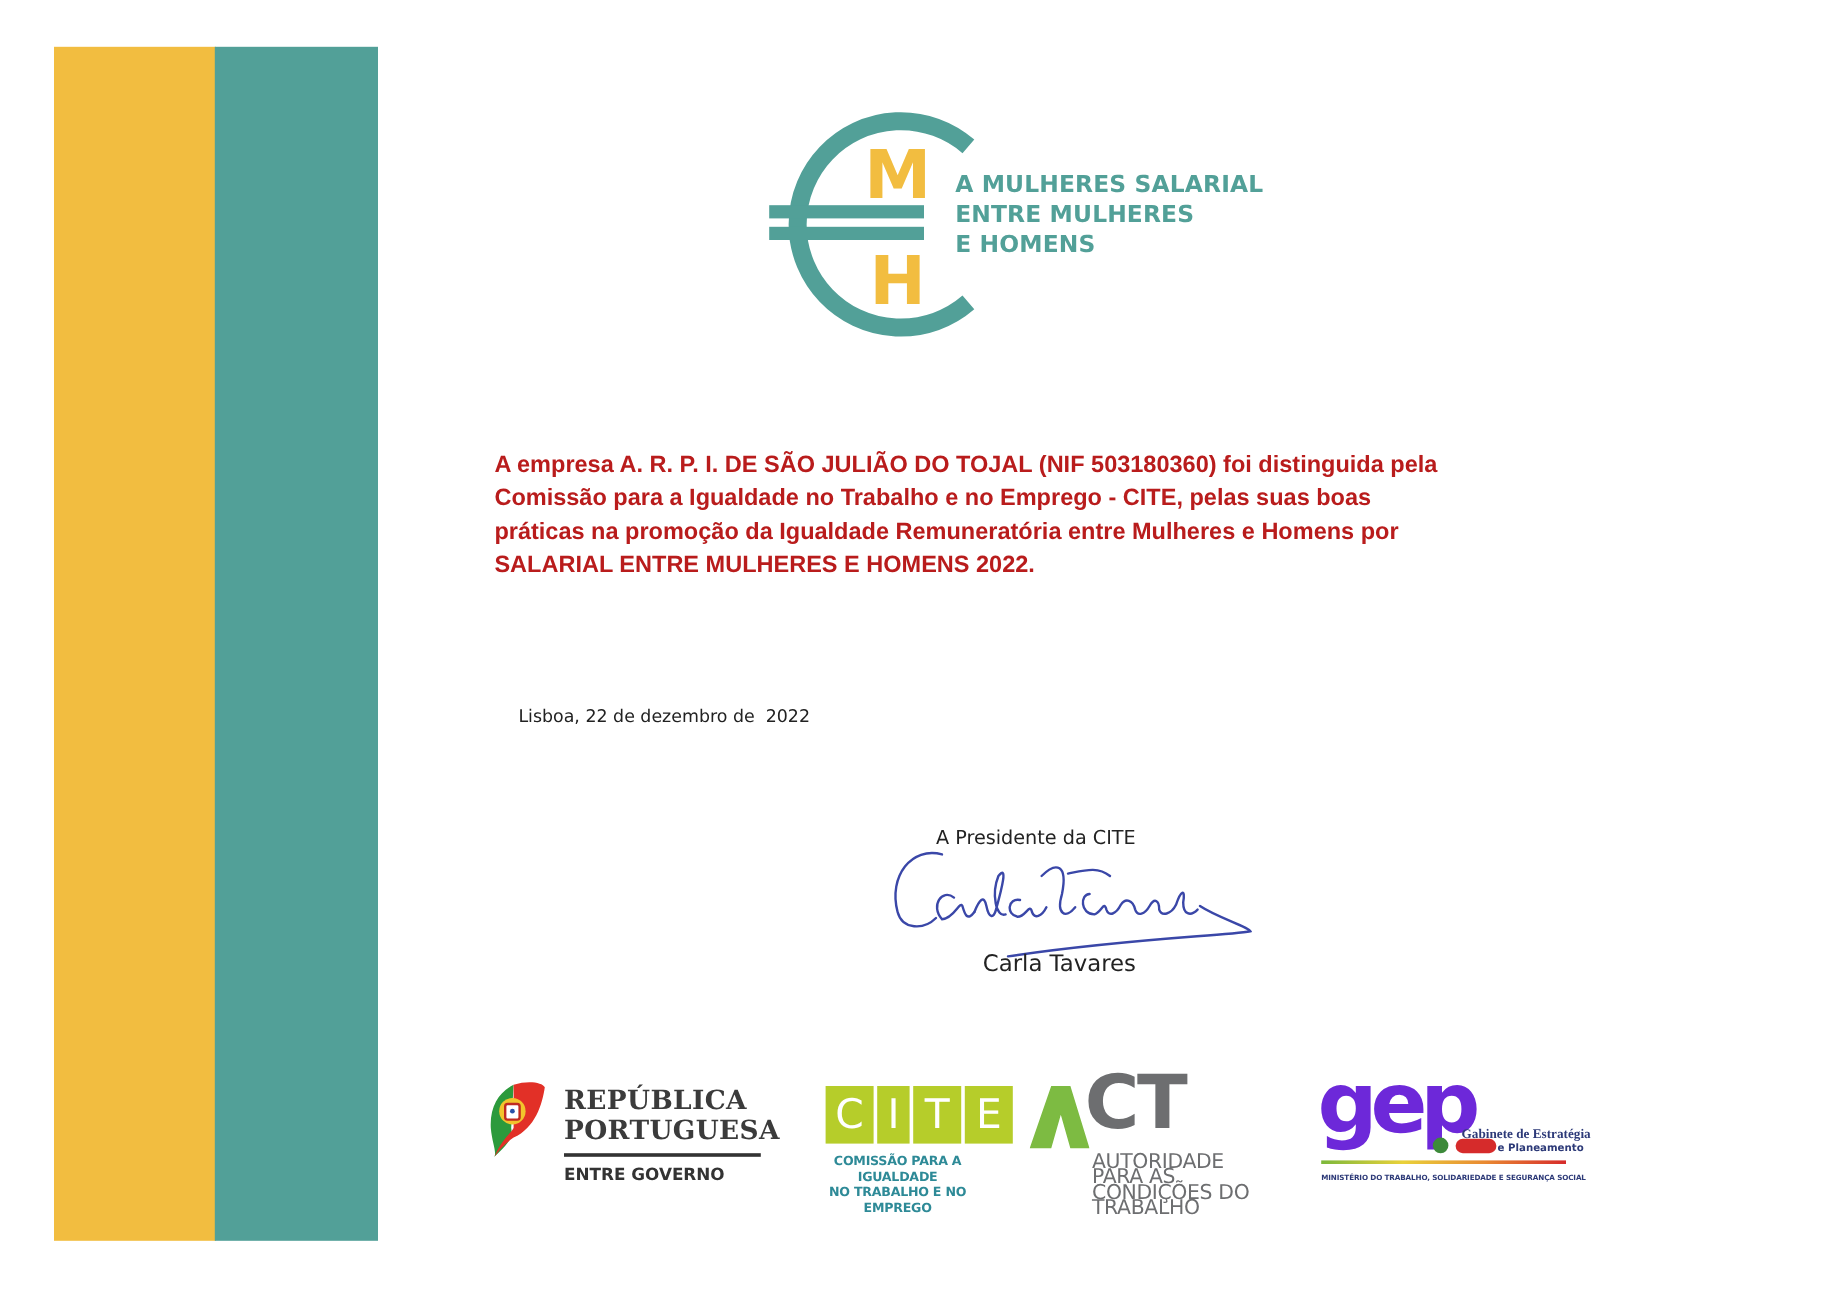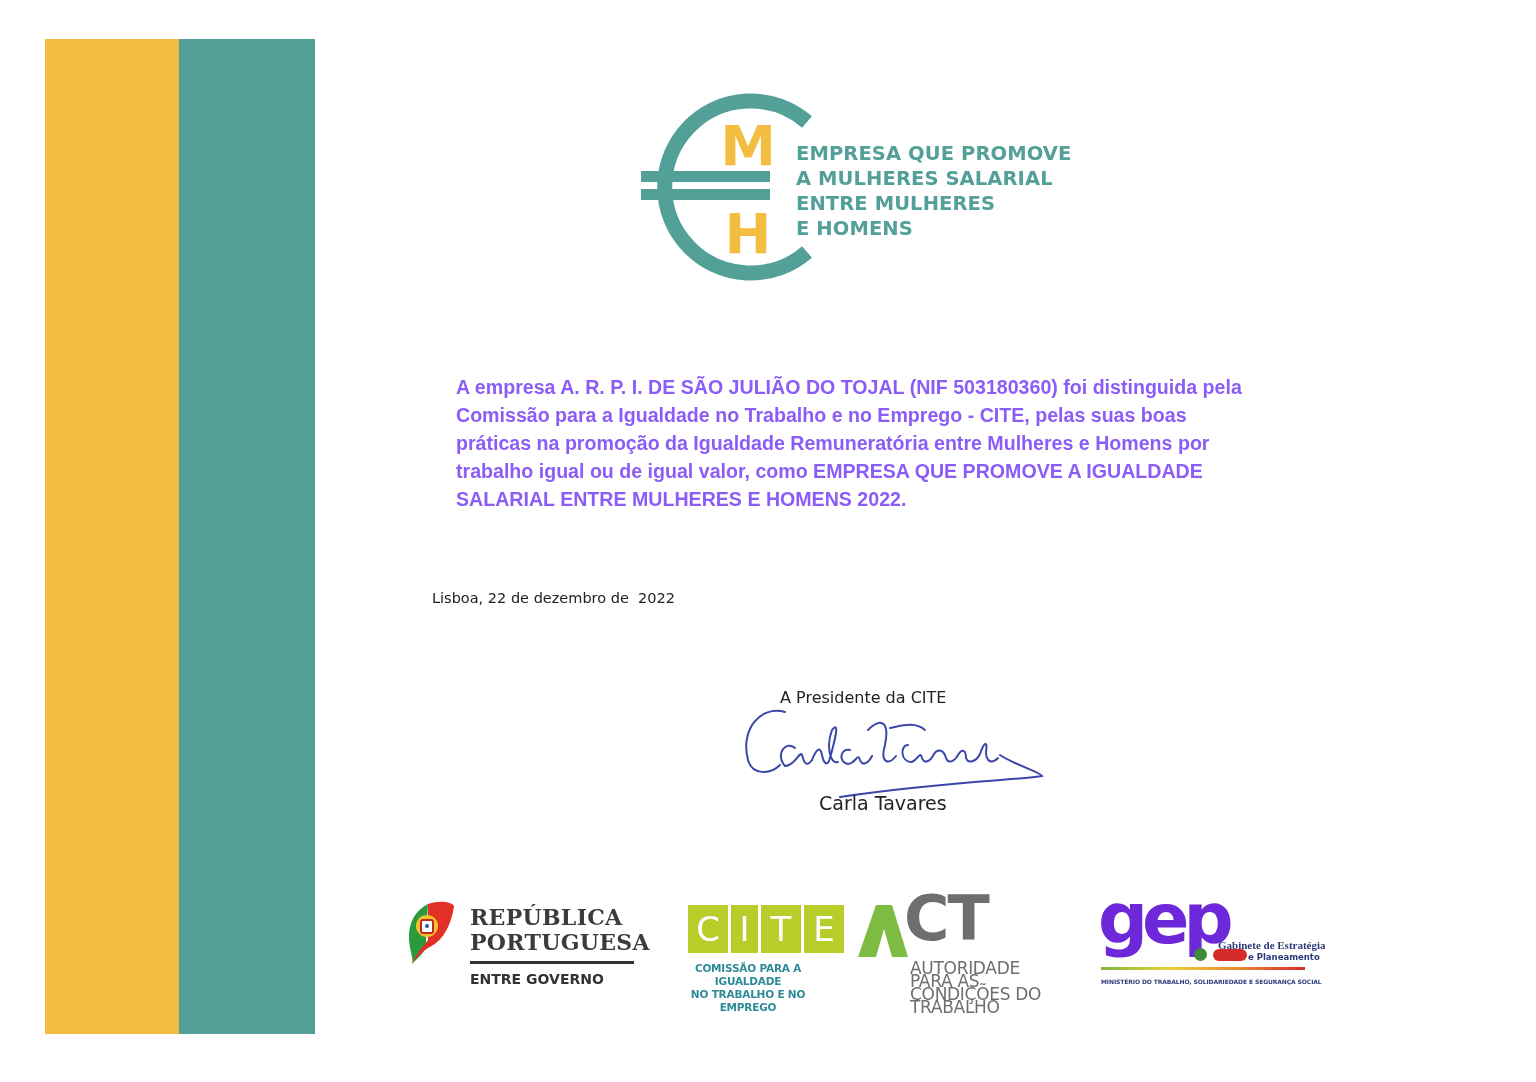--- a/index.html
+++ b/index.html
@@ -13,23 +13,23 @@
 
   .logo { position:absolute; left:630px; top:90px; width:460px; height:200px; }
   .logo-text {
     position:absolute; left:796px; top:141px;
     color:#52a098; font-family:"DejaVu Sans", sans-serif; font-weight:bold;
     font-size:19.5px; line-height:25px; letter-spacing:0.1px;
   }
   .logo-text div { white-space:nowrap; }
 
   .body-text {
-    position:absolute; left:456px; top:373px; width:900px;
+    position:absolute; left:412px; top:373px; width:900px;
     font-family:"Liberation Sans", sans-serif; font-weight:bold;
-    font-size:19.6px; line-height:28px; color:#8b5cf6;
+    font-size:19.6px; line-height:28px; color:#b91c1c;
   }
   .body-text div { white-space:nowrap; }
 
   .date {
     position:absolute; left:432px; top:590px;
     font-family:"DejaVu Sans", sans-serif; font-size:14.5px; color:#222;
     white-space:pre;
   }
 
   .sig-title {
@@ -109,32 +109,30 @@
 
 <div>
   <svg class="logo" viewBox="630 90 460 200" width="460" height="200">
     <path d="M 807 122 A 86 86 0 1 0 807 252" fill="none" stroke="#52a098" stroke-width="15"></path>
     <rect x="641" y="171" width="129" height="11" fill="#52a098"></rect>
     <rect x="641" y="189" width="129" height="11" fill="#52a098"></rect>
     <text x="748" y="165" text-anchor="middle" font-family="DejaVu Sans, sans-serif" font-weight="bold" font-size="56" fill="#f2bd40">M</text>
     <text x="748" y="253" text-anchor="middle" font-family="DejaVu Sans, sans-serif" font-weight="bold" font-size="56" fill="#f2bd40">H</text>
   </svg>
   <div class="logo-text">
-    <div>EMPRESA QUE PROMOVE</div>
     <div>A MULHERES SALARIAL</div>
     <div>ENTRE MULHERES</div>
     <div>E HOMENS</div>
   </div>
 </div>
 
 <div class="body-text">
   <div>A empresa A. R. P. I. DE SÃO JULIÃO DO TOJAL (NIF 503180360) foi distinguida pela</div>
   <div>Comissão para a Igualdade no Trabalho e no Emprego - CITE, pelas suas boas</div>
   <div>práticas na promoção da Igualdade Remuneratória entre Mulheres e Homens por</div>
-  <div>trabalho igual ou de igual valor, como EMPRESA QUE PROMOVE A IGUALDADE</div>
   <div>SALARIAL ENTRE MULHERES E HOMENS 2022.</div>
 </div>
 
 <div class="date">Lisboa, 22 de dezembro de  2022</div>
 
 <div>
   <div class="sig-title">A Presidente da CITE</div>
   <svg class="sig-svg" width="320" height="100" viewBox="0 0 320 100">
     <g fill="none" stroke="#3a47a8" stroke-width="2" stroke-linecap="round">
       <path d="M 45 12 C 20 5, 0 30, 8 60 C 12 75, 30 75, 40 65"></path>

